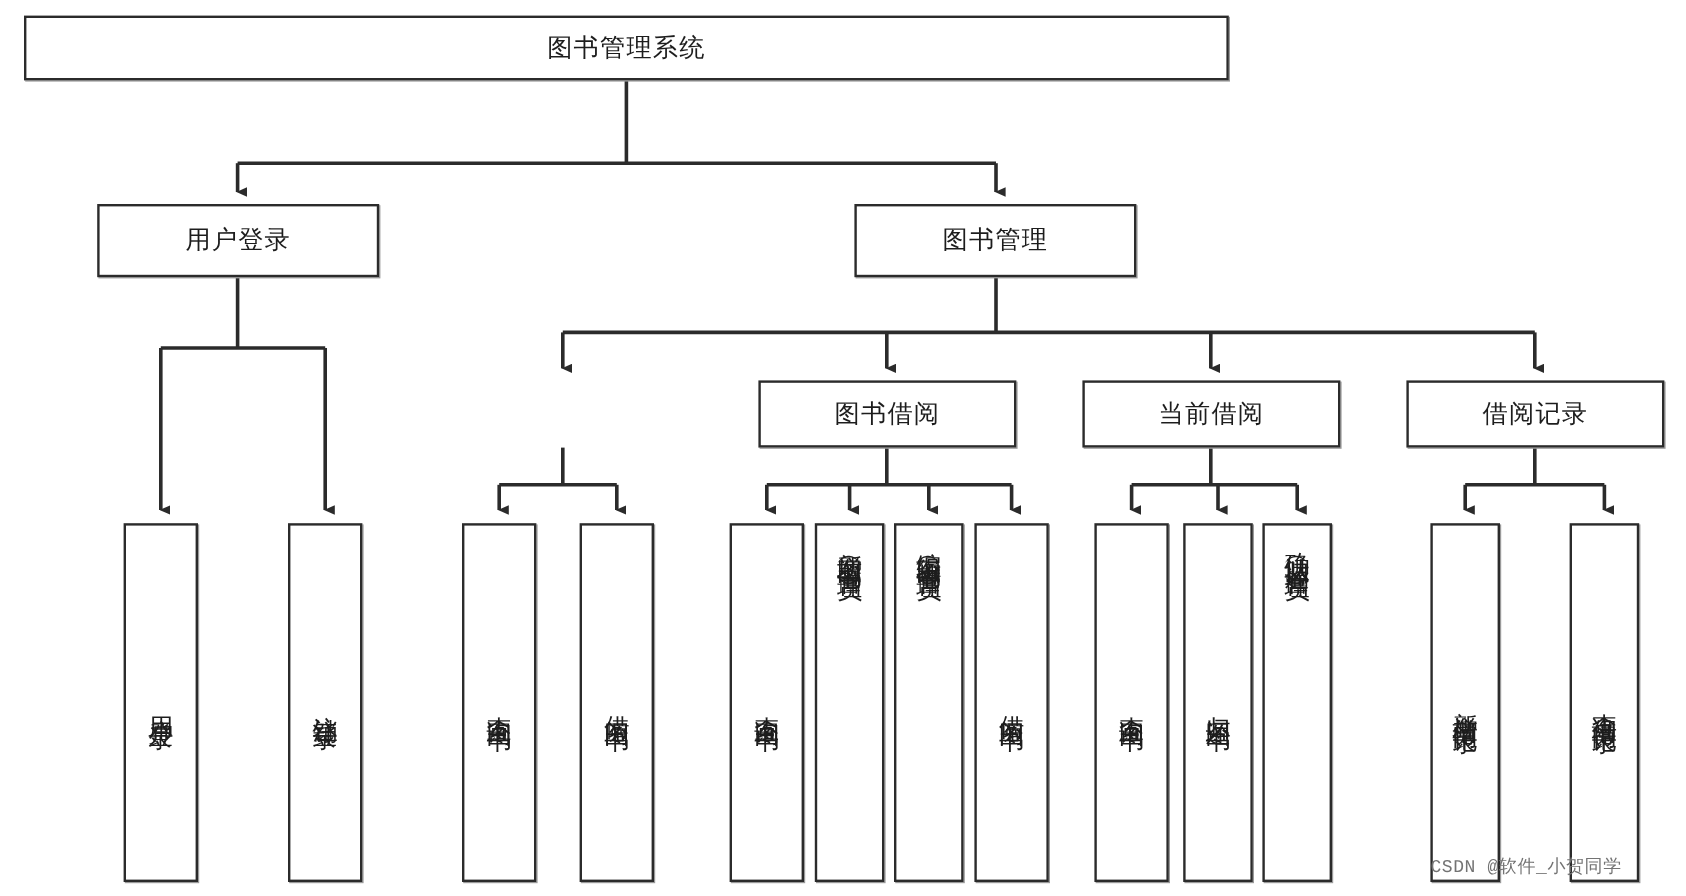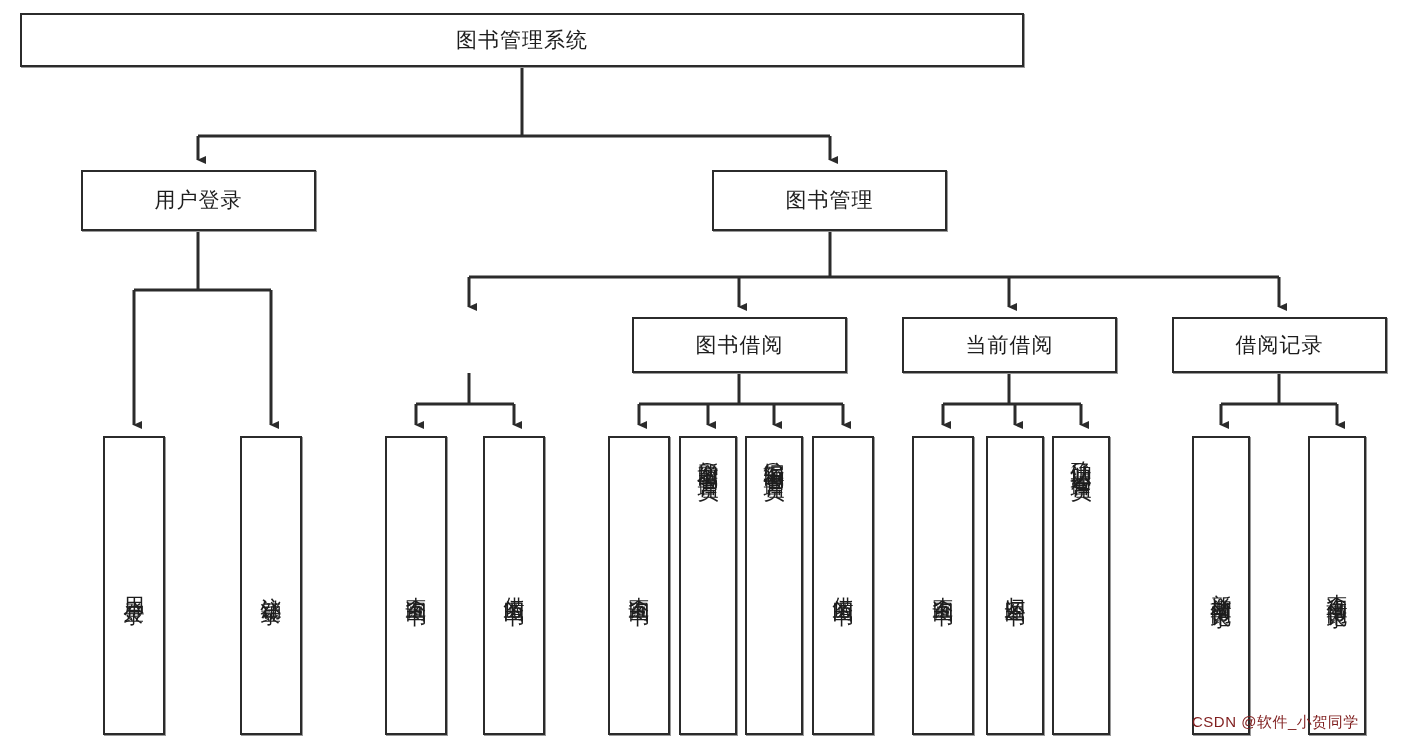--- a/index.html
+++ b/index.html
@@ -37,24 +37,24 @@
     line-height:1.05;
     white-space:normal;
   }
   .leaf{align-items:flex-start;padding-top:6px;}
   .leaf.short{align-items:center;padding-top:0;}
 
   #watermark{
     position:absolute;
     left:1192px;top:713px;
     font-size:15px;
-    color:#7f1d1d;
+    color:#737373;
     letter-spacing:.5px;
     white-space:nowrap;
-    font-family:Liberation Sans, sans-serif;
+    font-family:Liberation Mono, monospace;
   }
 </style>
 </head>
 <body>
 
 <div id="canvas">
 
   <svg id="edges" viewBox="0 0 1405 747" xmlns="http://www.w3.org/2000/svg">
     <defs>
       <marker id="arrow" markerWidth="9" markerHeight="9" refX="4" refY="8" orient="auto" markerUnits="userSpaceOnUse">

